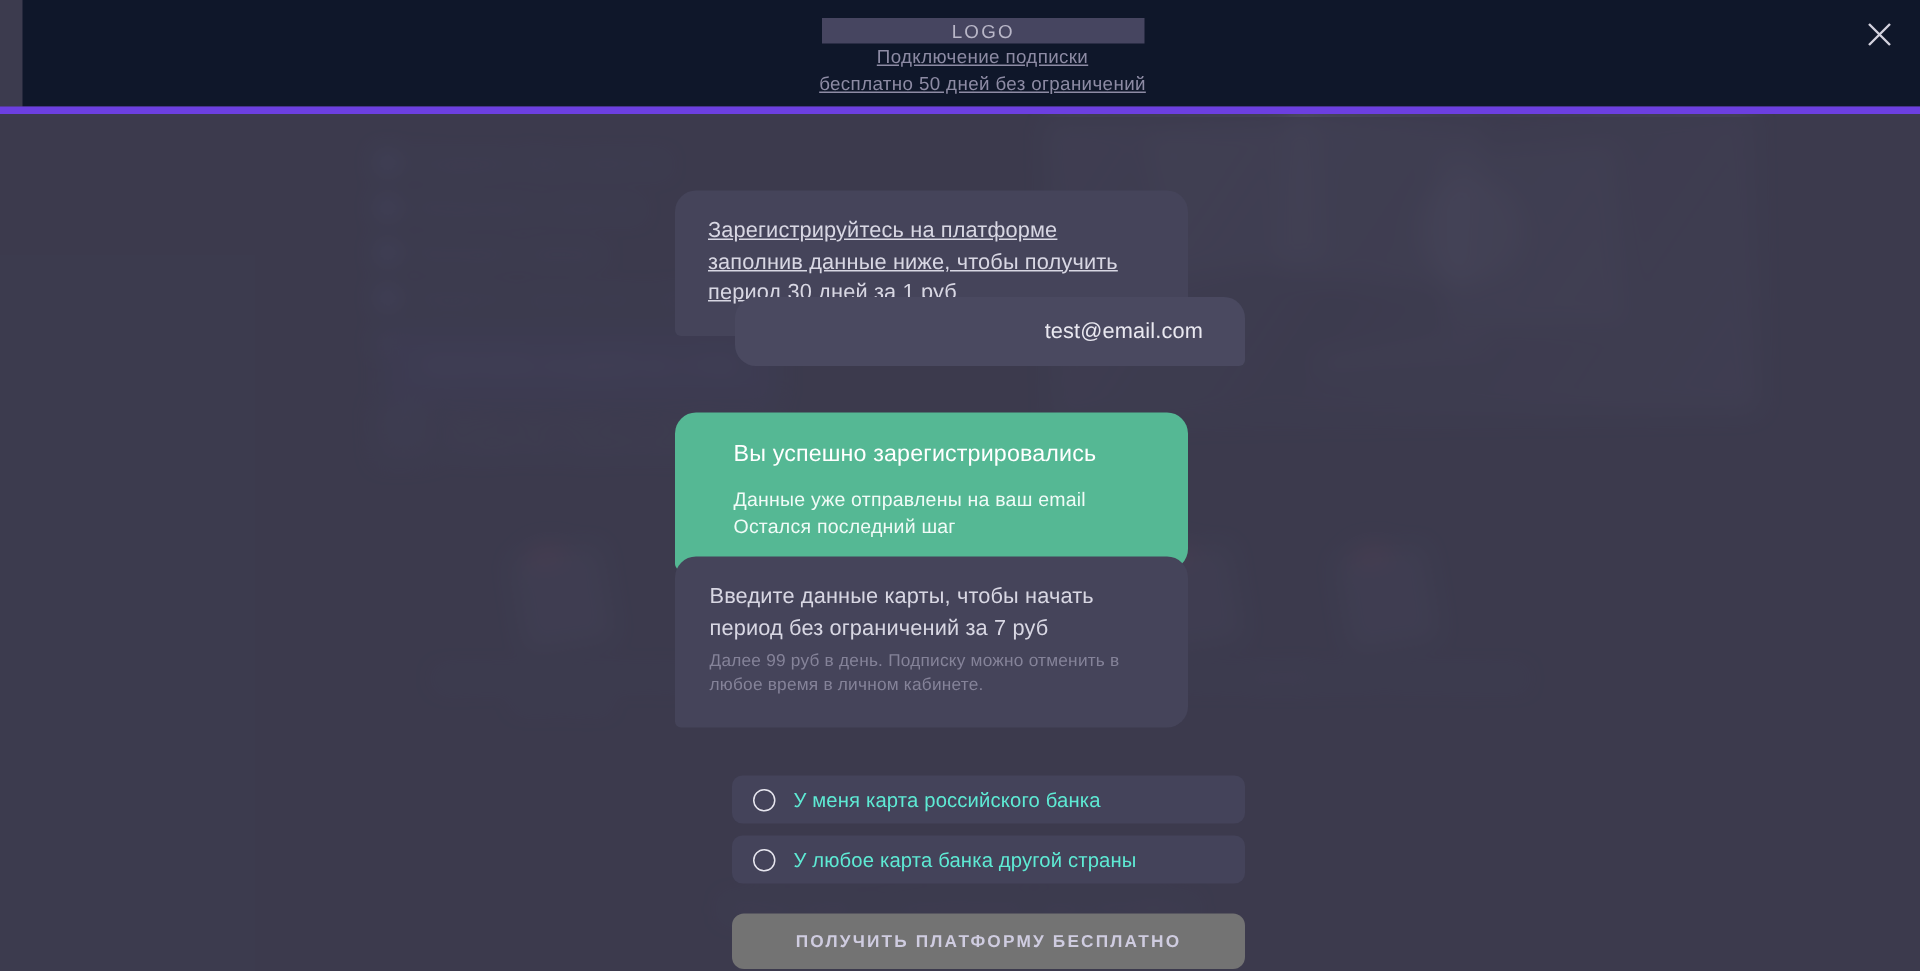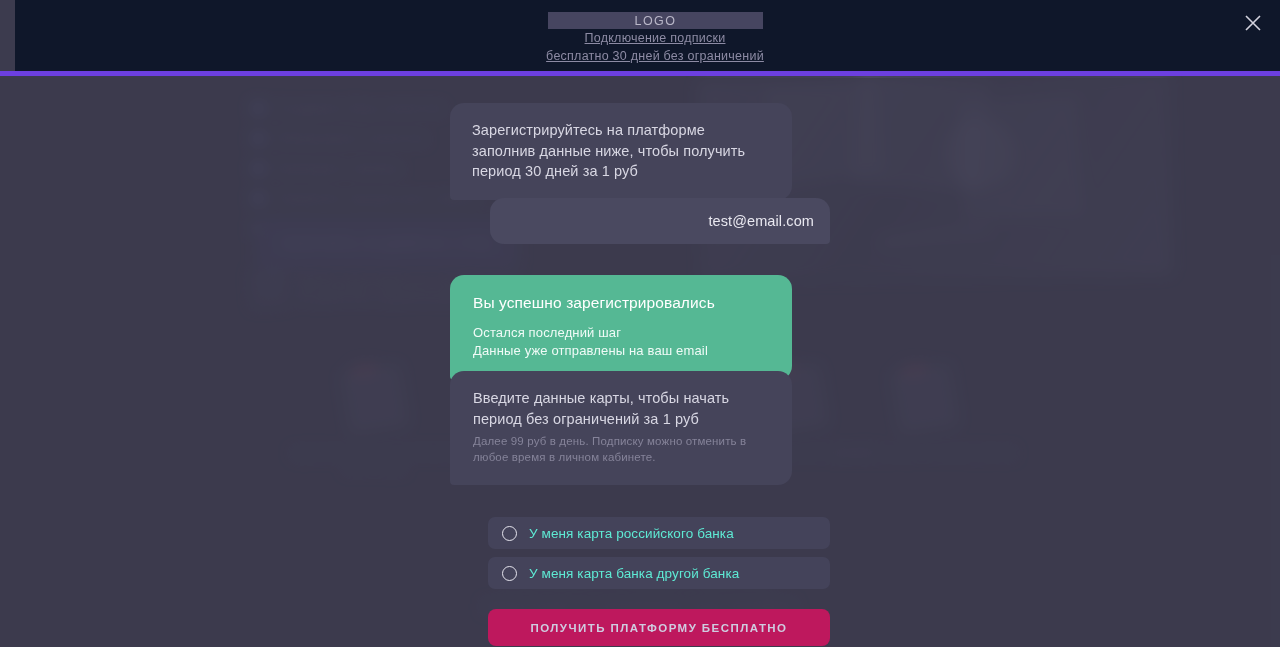--- a/index.html
+++ b/index.html
@@ -179,44 +179,45 @@
   }
 
   .bubble {
     border-radius: 14px;
     background: #45445a;
     color: #d8d7e3;
   }
   .bubble.left  { border-bottom-left-radius: 4px; }
 
   .msg-intro {
-    position: absolute; left: 0; top: 25px;
+    position: absolute; left: 0; top: 49px;
     width: 342px;
     padding: 17px 20px 18px 22px;
     font-size: 14.5px; line-height: 20.5px;
     letter-spacing: .1px;
+    text-decoration: underline;
   }
 
   .msg-email {
     position: absolute; left: 40px; top: 120px;
     width: 340px; height: 46px;
     background: #4a4960;
     border-radius: 14px 14px 4px 14px;
     display: flex; align-items: center; justify-content: flex-end;
-    padding-right: 16px;
+    padding-right: 28px;
     font-size: 14.5px; color: #e9e8f0;
     letter-spacing: .1px;
   }
 
   .msg-success {
     position: absolute; left: 0; top: 197px;
     width: 342px;
     background: #55b894;
     border-radius: 14px 14px 14px 4px;
-    padding: 18px 20px 20px 23px;
+    padding: 18px 20px 20px 39px;
     color: #ffffff;
   }
   .msg-success .title {
     font-size: 15.5px; line-height: 20px; margin-bottom: 11px; letter-spacing: .1px;
   }
   .msg-success .sub {
     font-size: 13px; line-height: 18px; color: #f0fbf7; letter-spacing: .15px;
   }
 
   .msg-card {
@@ -255,21 +256,21 @@
     border: 1.8px solid #e6e5ee;
     flex: none; margin-right: 12px;
   }
   .radio-label {
     font-size: 13.5px; color: #5eead4; letter-spacing: .1px;
   }
 
   .submit-btn {
     position: absolute; left: 38px; top: 531px;
     width: 342px; height: 37px;
-    background: #be185d;
+    background: #737373;
     border: none;
     border-radius: 8px;
     display: flex; align-items: center; justify-content: center;
     font-family: "Liberation Sans", sans-serif;
     font-size: 11.5px; font-weight: 700; letter-spacing: 1.45px;
     color: #cfcce0;
     text-transform: uppercase;
     cursor: pointer;
   }
 </style>
@@ -339,55 +340,55 @@
   </div>
 
   <div class="dim"></div>
 
   <div class="header">
     <div class="logo-box">
       <span class="logo-text">LOGO</span>
     </div>
     <div class="header-sub">
       <div>Подключение подписки</div>
-      <div>бесплатно 30 дней без ограничений</div>
+      <div>бесплатно 50 дней без ограничений</div>
     </div>
   </div>
   <div class="hdr-bar"></div>
 
   <div class="close-btn">
     <svg width="18" height="18" viewBox="0 0 18 18">
       <path d="M2 2 L16 16 M16 2 L2 16" stroke="#d3d2de" stroke-width="1.6" fill="none"></path>
     </svg>
   </div>
 
   <div class="chat">
 
     <div class="bubble left msg-intro">Зарегистрируйтесь на платформе заполнив данные ниже, чтобы получить период 30 дней за 1 руб</div>
 
     <div class="msg-email">test@email.com</div>
 
     <div class="msg-success">
       <div class="title">Вы успешно зарегистрировались</div>
       <div class="sub">
+        <div>Данные уже отправлены на ваш email</div>
         <div>Остался последний шаг</div>
-        <div>Данные уже отправлены на ваш email</div>
       </div>
     </div>
 
     <div class="msg-card">
-      <div class="lead">Введите данные карты, чтобы начать период без ограничений за 1 руб</div>
+      <div class="lead">Введите данные карты, чтобы начать период без ограничений за 7 руб</div>
       <div class="fine">Далее 99 руб в день. Подписку можно отменить в любое время в личном кабинете.</div>
     </div>
 
     <div class="radio-opt o1">
       <span class="radio-ring"></span>
       <span class="radio-label">У меня карта российского банка</span>
     </div>
     <div class="radio-opt o2">
       <span class="radio-ring"></span>
-      <span class="radio-label">У меня карта банка другой банка</span>
+      <span class="radio-label">У любое карта банка другой страны</span>
     </div>
 
     <button class="submit-btn">ПОЛУЧИТЬ ПЛАТФОРМУ БЕСПЛАТНО</button>
   </div>
 
 </div>
 
 </body></html>

